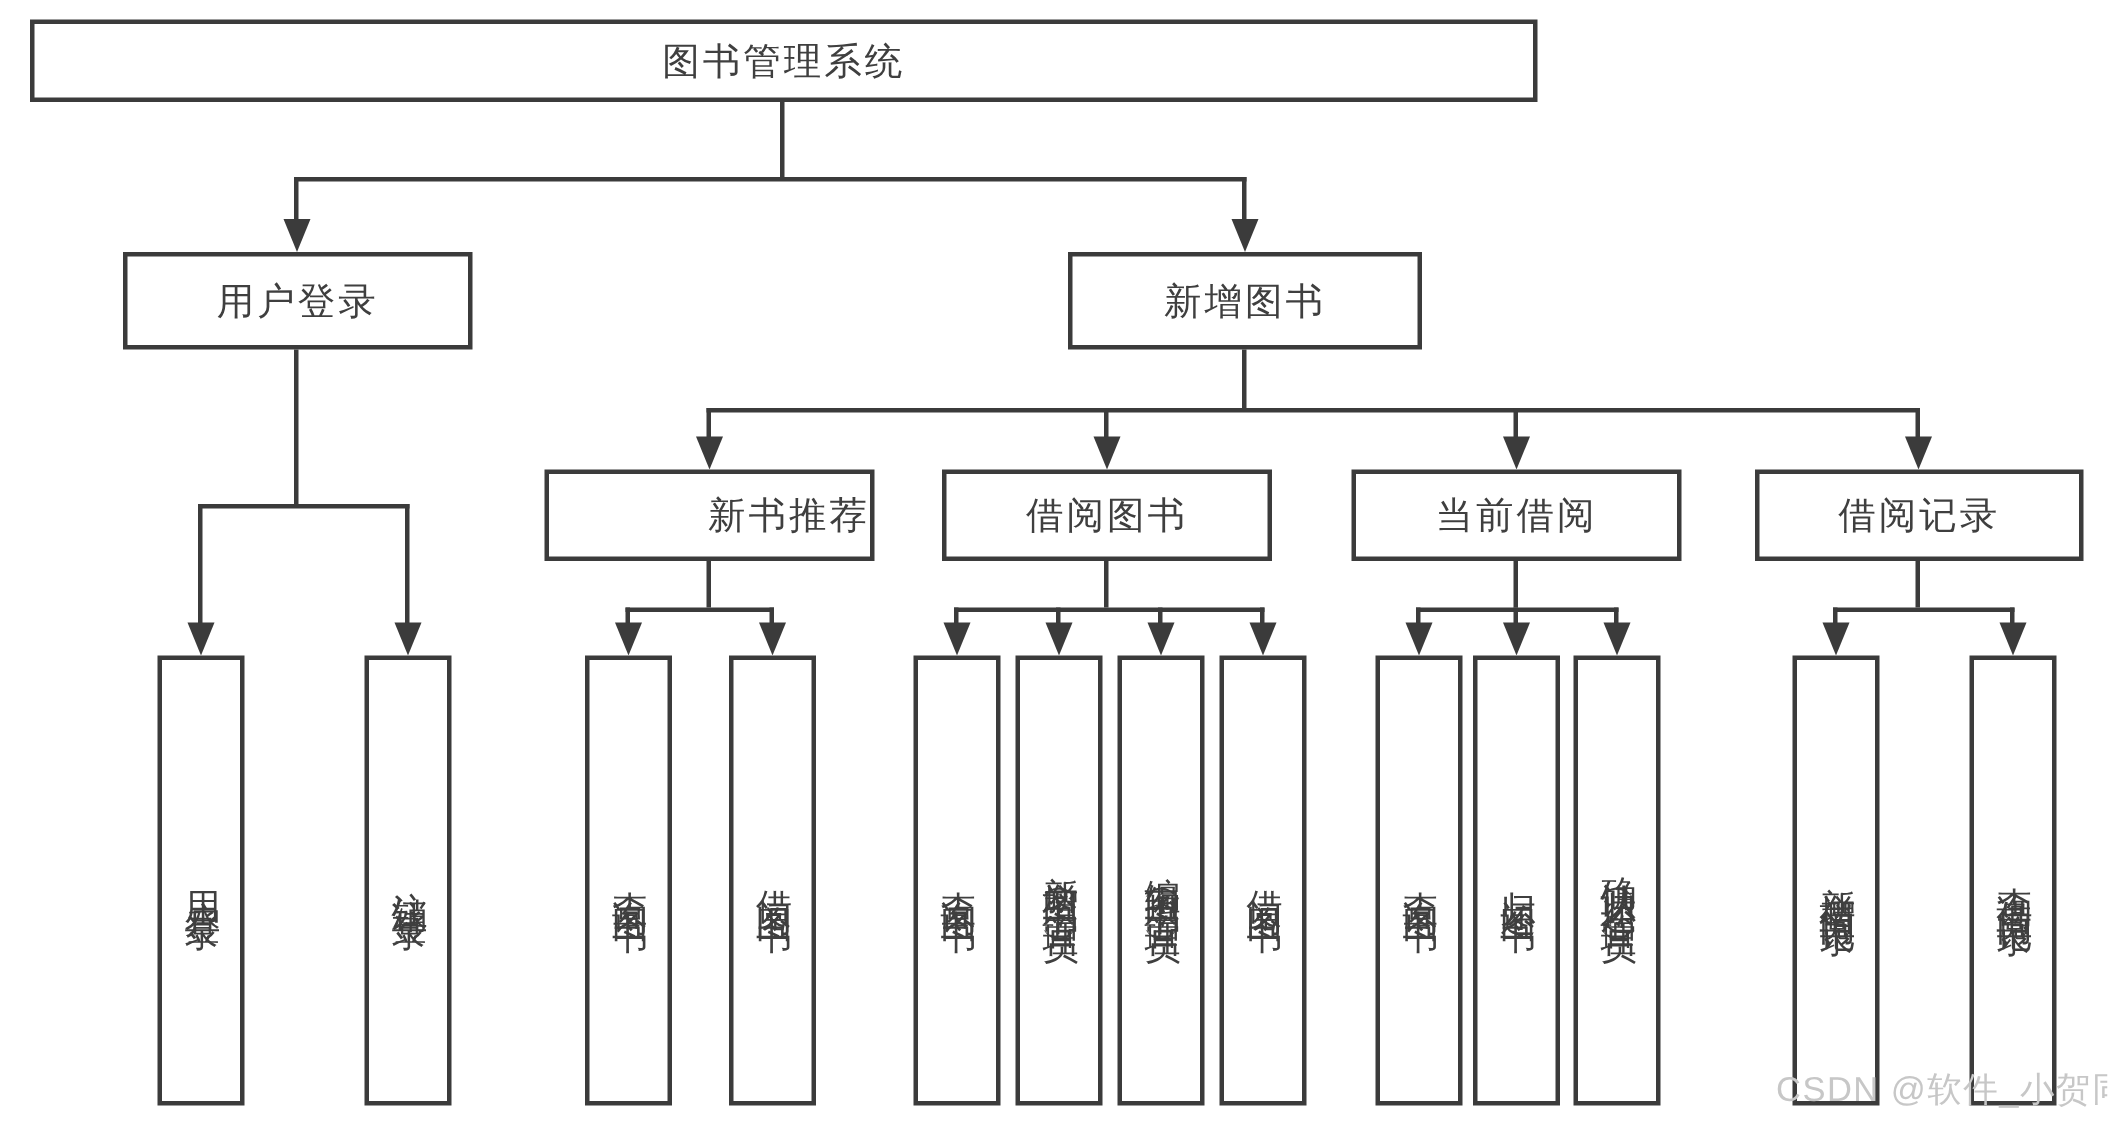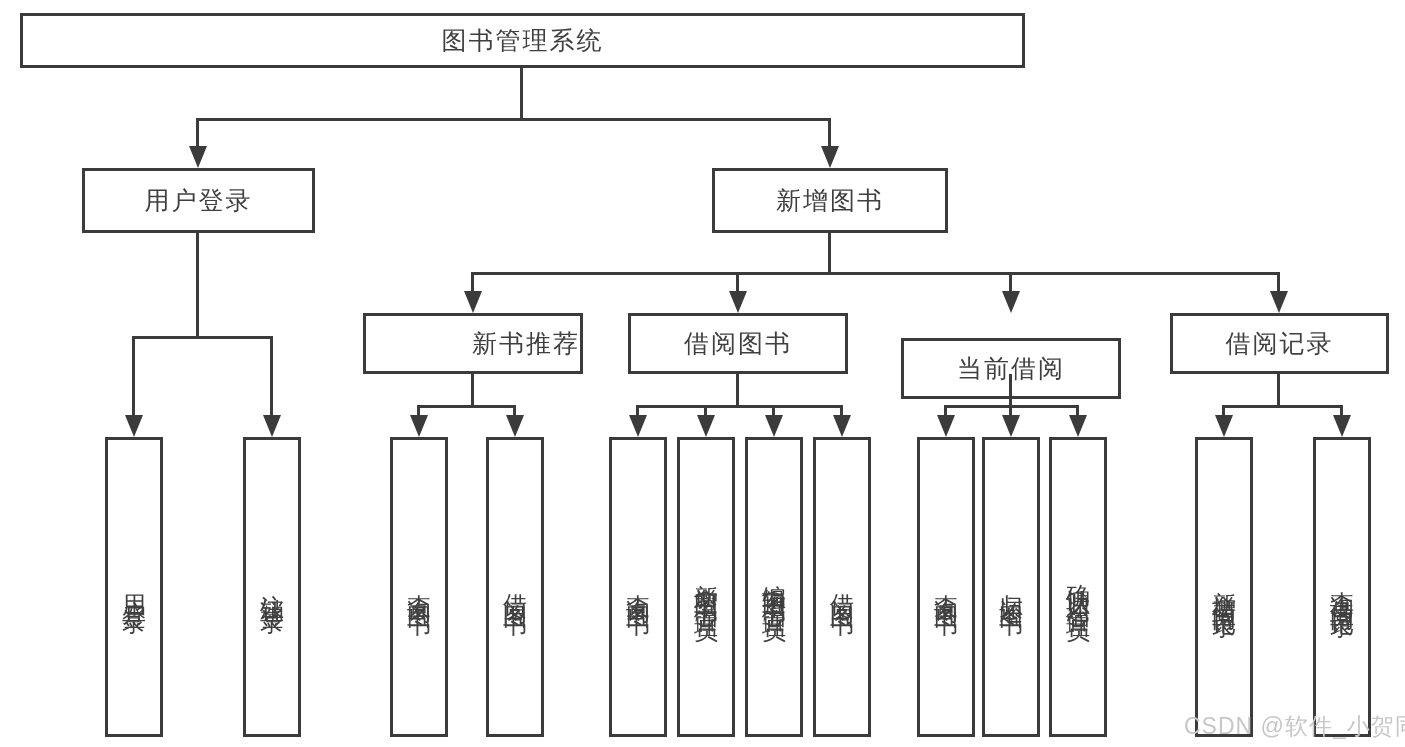--- a/index.html
+++ b/index.html
@@ -85,21 +85,21 @@
   <div class="arrow" style="left:729px;top:291px;"></div>
   <div class="arrow" style="left:1002px;top:291px;"></div>
   <div class="arrow" style="left:1270px;top:291px;"></div>
 
   <div class="box" style="left:363px;top:313px;width:220px;height:61px;justify-content:flex-end;">
     <span>新书推荐</span>
   </div>
   <div class="box" style="left:628px;top:313px;width:220px;height:61px;">
     <span>借阅图书</span>
   </div>
-  <div class="box" style="left:901px;top:313px;width:220px;height:61px;margin-top:25px;">
+  <div class="box" style="left:901px;top:313px;width:220px;height:61px;">
     <span>当前借阅</span>
   </div>
   <div class="box" style="left:1170px;top:313px;width:219px;height:61px;">
     <span>借阅记录</span>
   </div>
 
   <div class="vline" style="left:471px;top:374px;height:31px;"></div>
   <div class="hline" style="left:417px;top:405px;width:99px;"></div>
   <div class="vline" style="left:417px;top:405px;height:14px;"></div>
   <div class="vline" style="left:513px;top:405px;height:14px;"></div>

